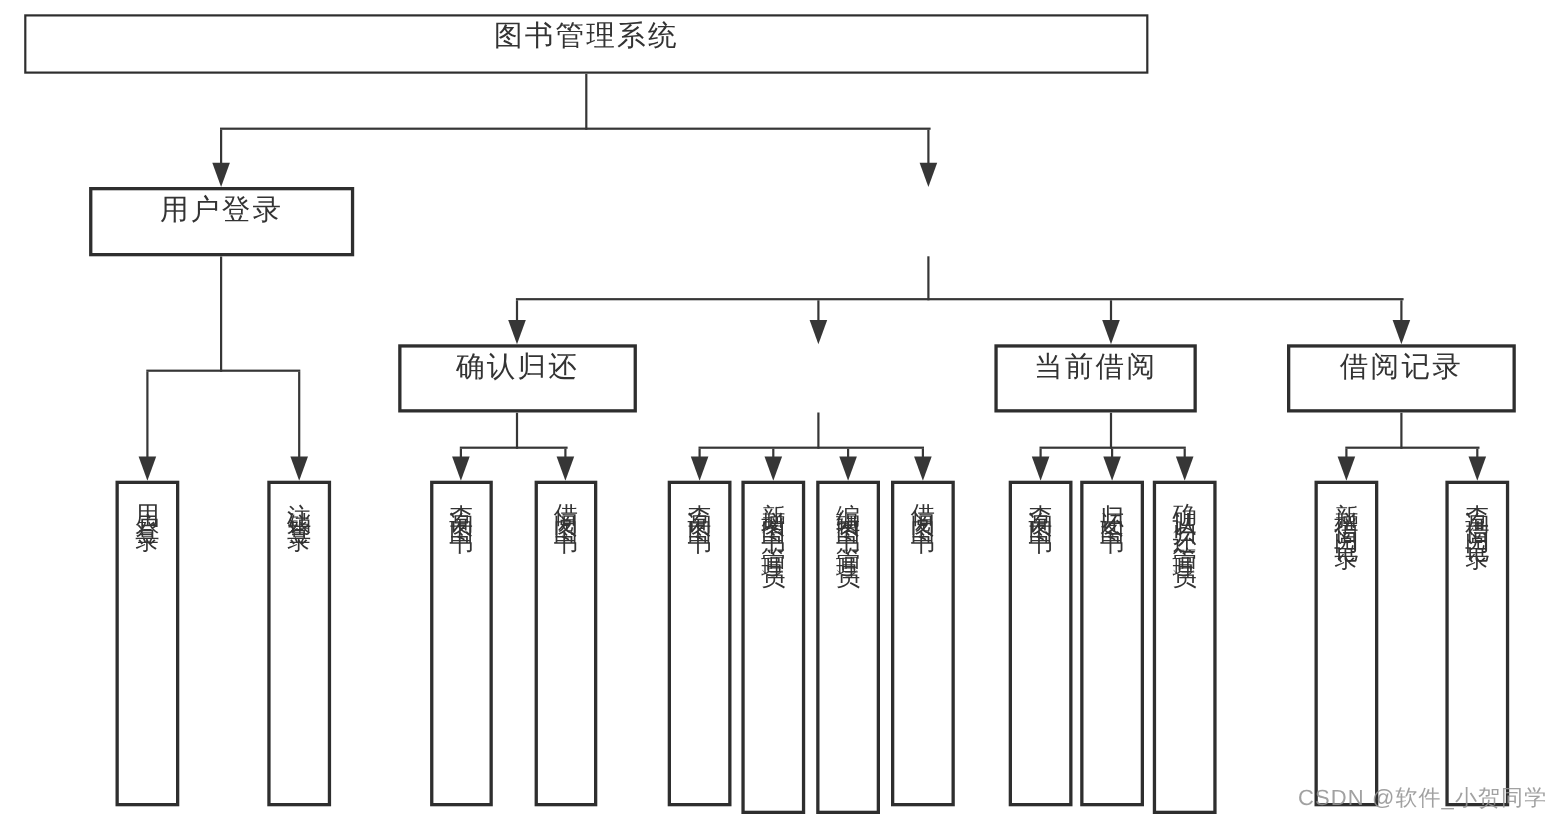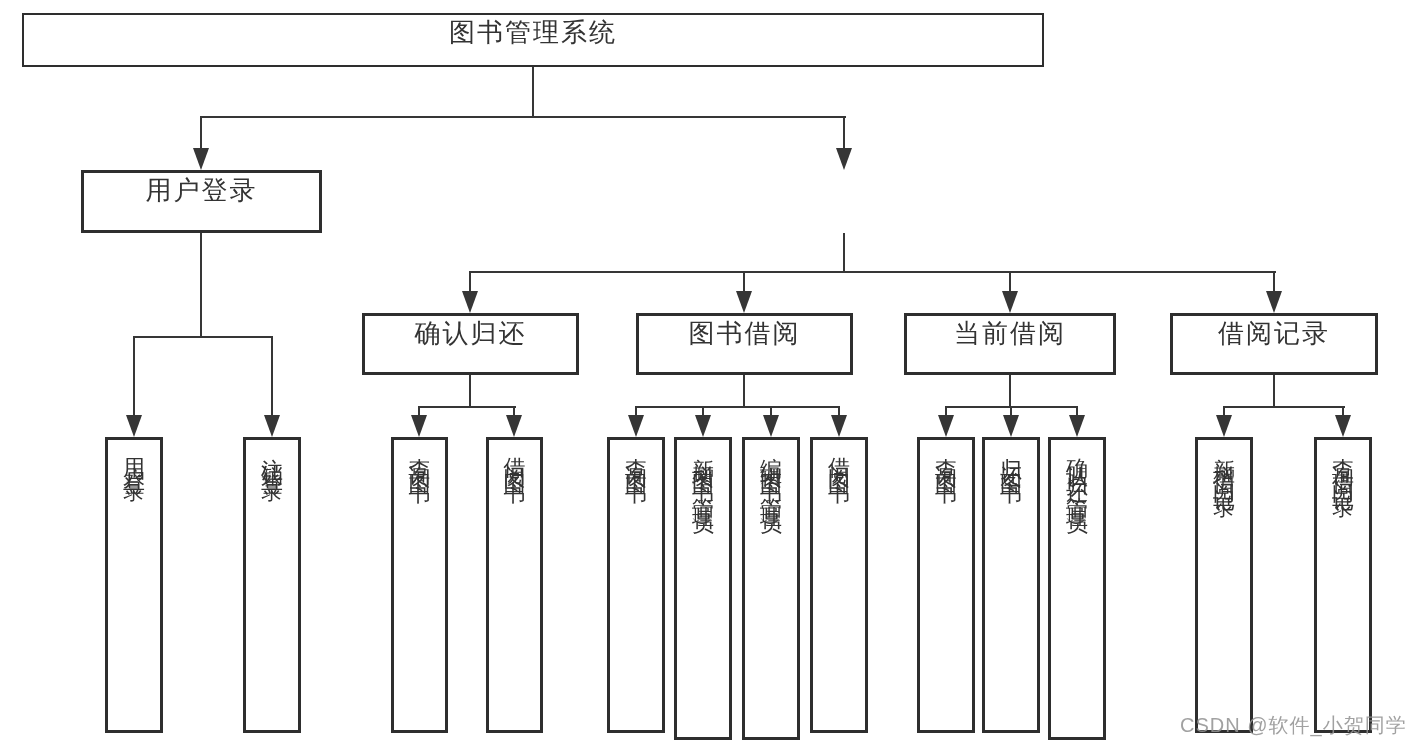--- a/index.html
+++ b/index.html
@@ -61,24 +61,21 @@
   <div class="vline" style="left:743px;top:273px;height:20px"></div>
   <div class="arrow" style="left:736px;top:291px"></div>
   <div class="vline" style="left:1009px;top:273px;height:20px"></div>
   <div class="arrow" style="left:1002px;top:291px"></div>
   <div class="vline" style="left:1273px;top:273px;height:20px"></div>
   <div class="arrow" style="left:1266px;top:291px"></div>
 
   <div class="node hnode" style="left:362px;top:313px;width:217px;height:62px">
     <span>确认归还</span>
   </div>
-  <div class="node hnode" style="left:636px;top:313px;width:217px;height:62px">
-    <span>图书借阅</span>
-  </div>
-  <div class="node hnode" style="left:904px;top:313px;width:212px;height:62px">
+  <div class="node hnode" style="left:904px;top:313px;width:184px;height:62px">
     <span>当前借阅</span>
   </div>
   <div class="node hnode" style="left:1170px;top:313px;width:208px;height:62px">
     <span>借阅记录</span>
   </div>
 
   <div class="vline" style="left:469px;top:375px;height:33px"></div>
   <div class="hline" style="left:418px;top:406px;width:98px"></div>
   <div class="vline" style="left:418px;top:408px;height:9px"></div>
   <div class="arrow" style="left:411px;top:415px"></div>

